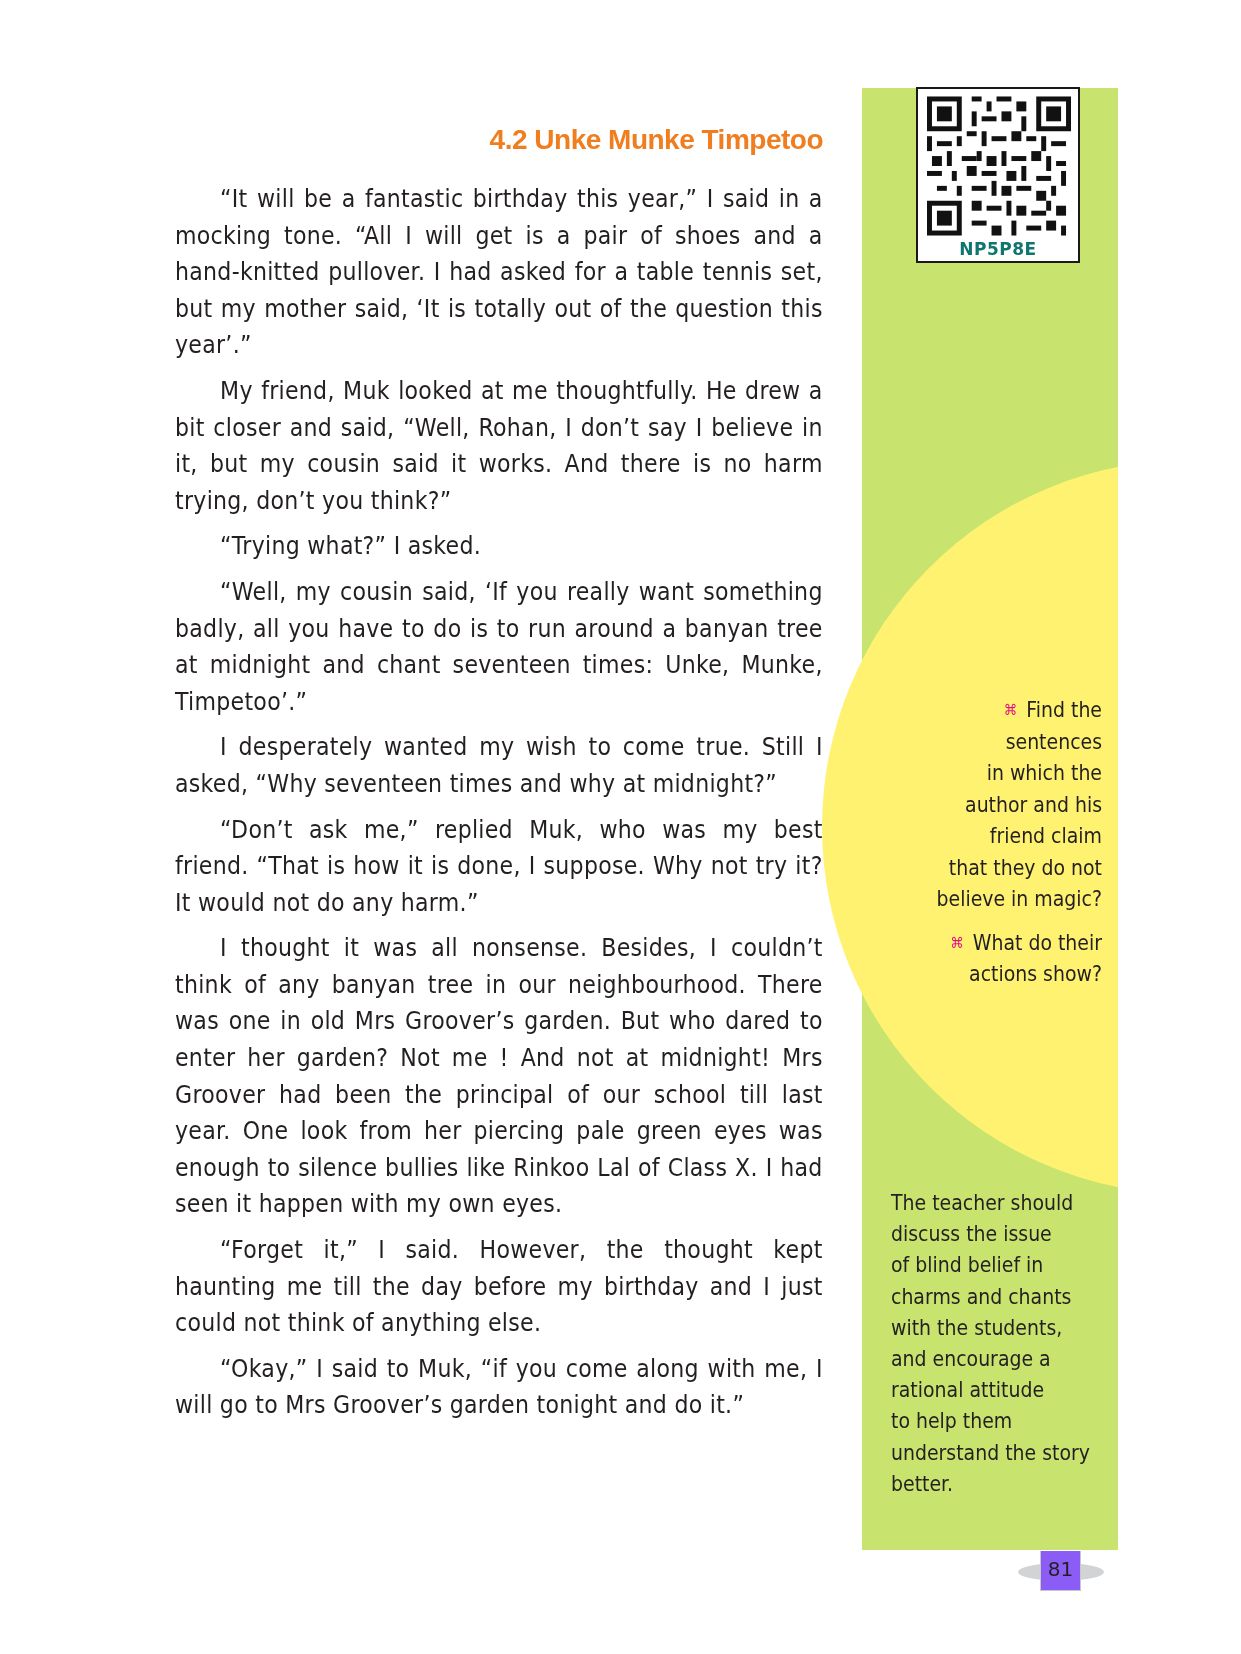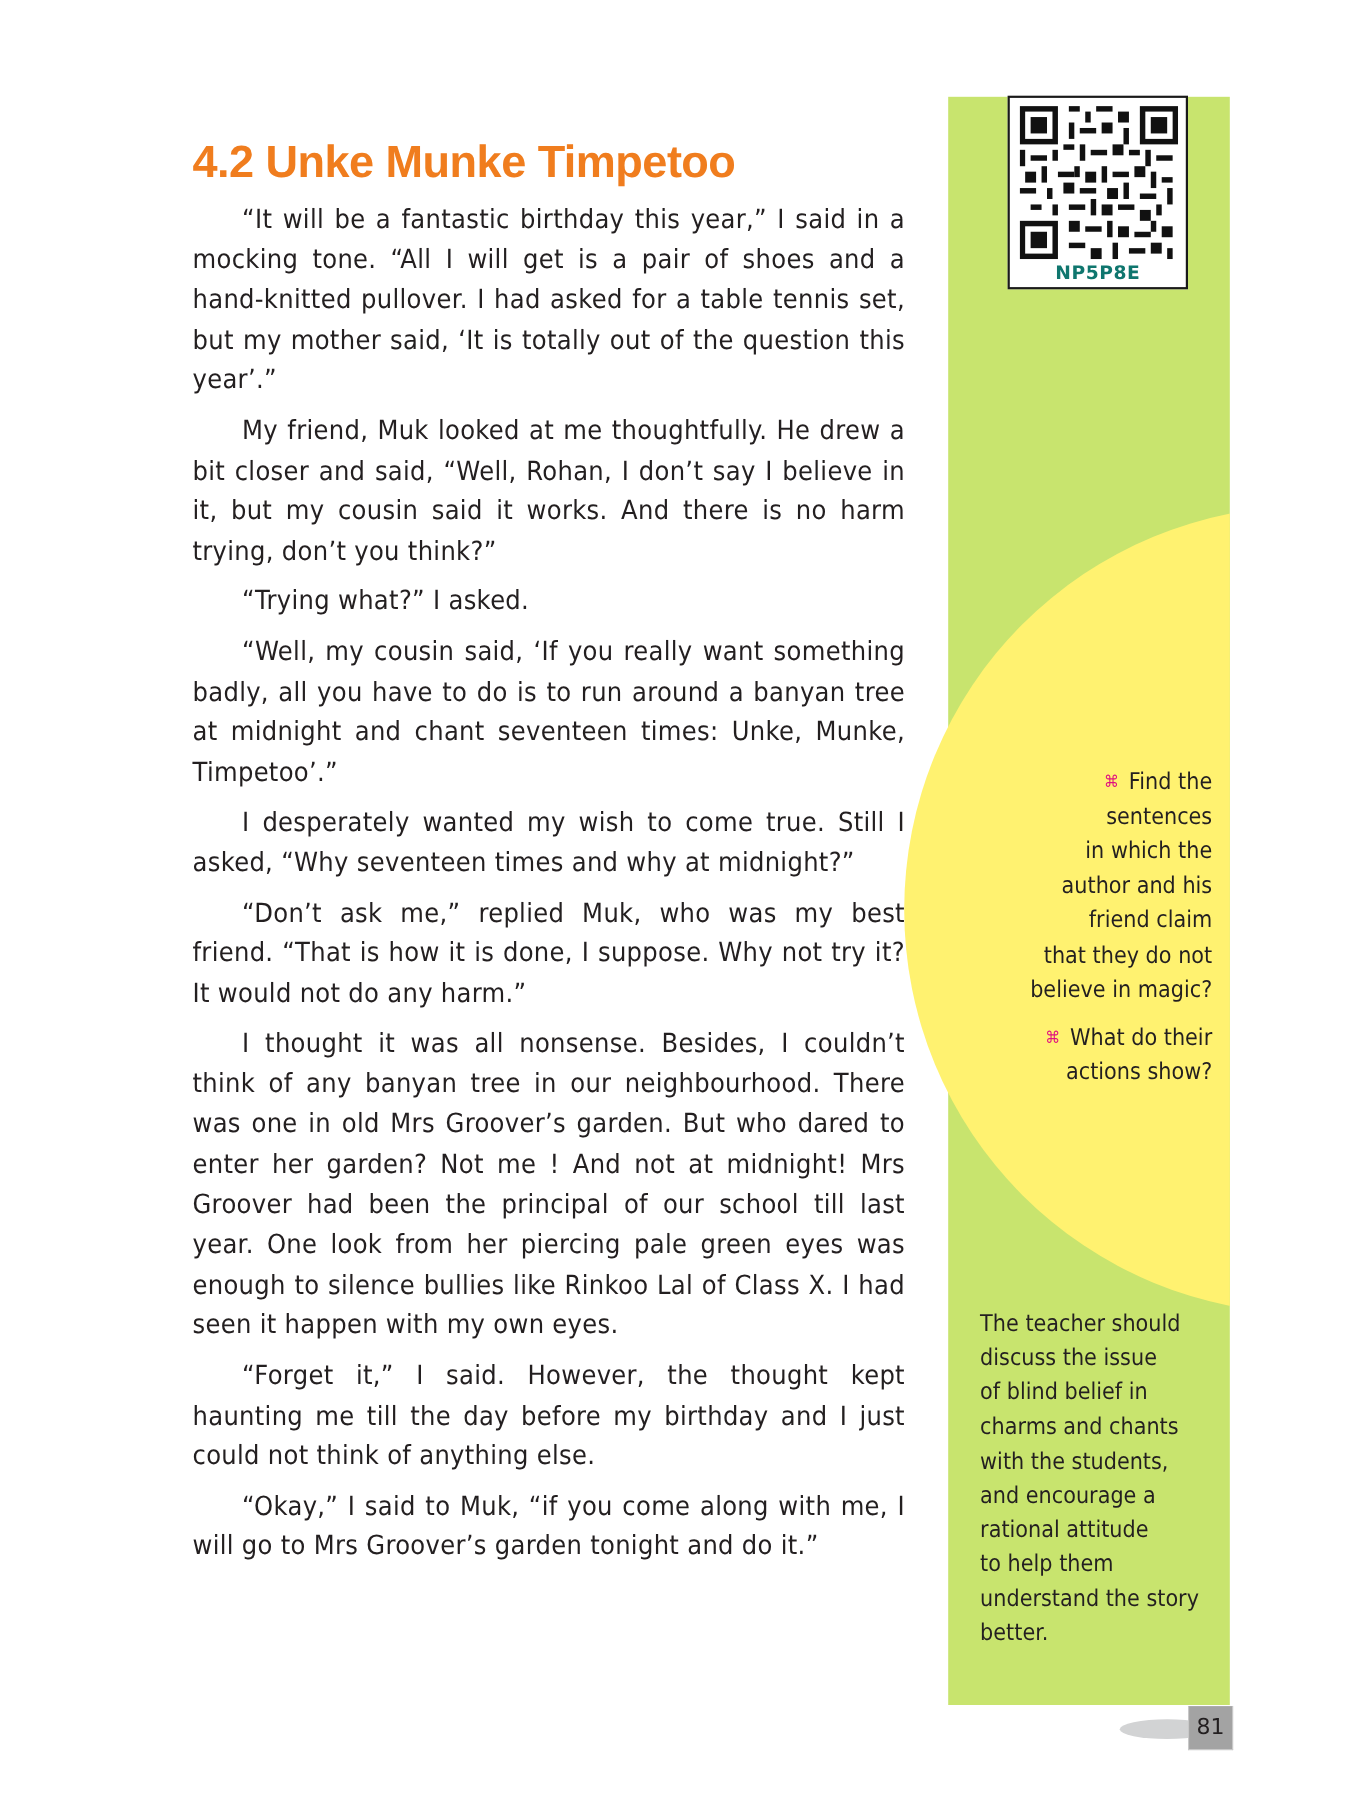--- a/index.html
+++ b/index.html
@@ -67,24 +67,24 @@
     letter-spacing: 0.5px;
     color: #0f766e;
   }
 
   
   .title {
     position: absolute;
     left: 175px;
     width: 648px;
     top: 124px;
-    text-align: left;
+    text-align: right;
     font-family: "Liberation Sans", sans-serif;
     font-weight: bold;
-    font-size: 41px;
+    font-size: 28px;
     letter-spacing: -0.5px;
     color: #f07d1e;
   }
 
   
   .story {
     position: absolute;
     left: 175px;
     top: 181px;
     width: 648px;
@@ -157,30 +157,29 @@
     height: 18px;
     border-radius: 50%;
     background: #d2d3d4;
   }
   .page-box {
     position: absolute;
     left: 22px;
     top: 0;
     width: 41px;
     height: 40px;
-    background: #a3a3a3;
+    background: #8b5cf6;
     border: 1px solid #c8c8c8;
     border-top: none;
     box-sizing: border-box;
     text-align: center;
     line-height: 36px;
     font-family: "DejaVu Sans", sans-serif;
     font-size: 20px;
     color: #231f20;
-    margin-left: 40px;
   }
 </style>
 </head>
 <body>
 
 <div class="sidebar"></div>
 <div class="circle-clip">
   <div class="circle"></div>
 </div>
 

